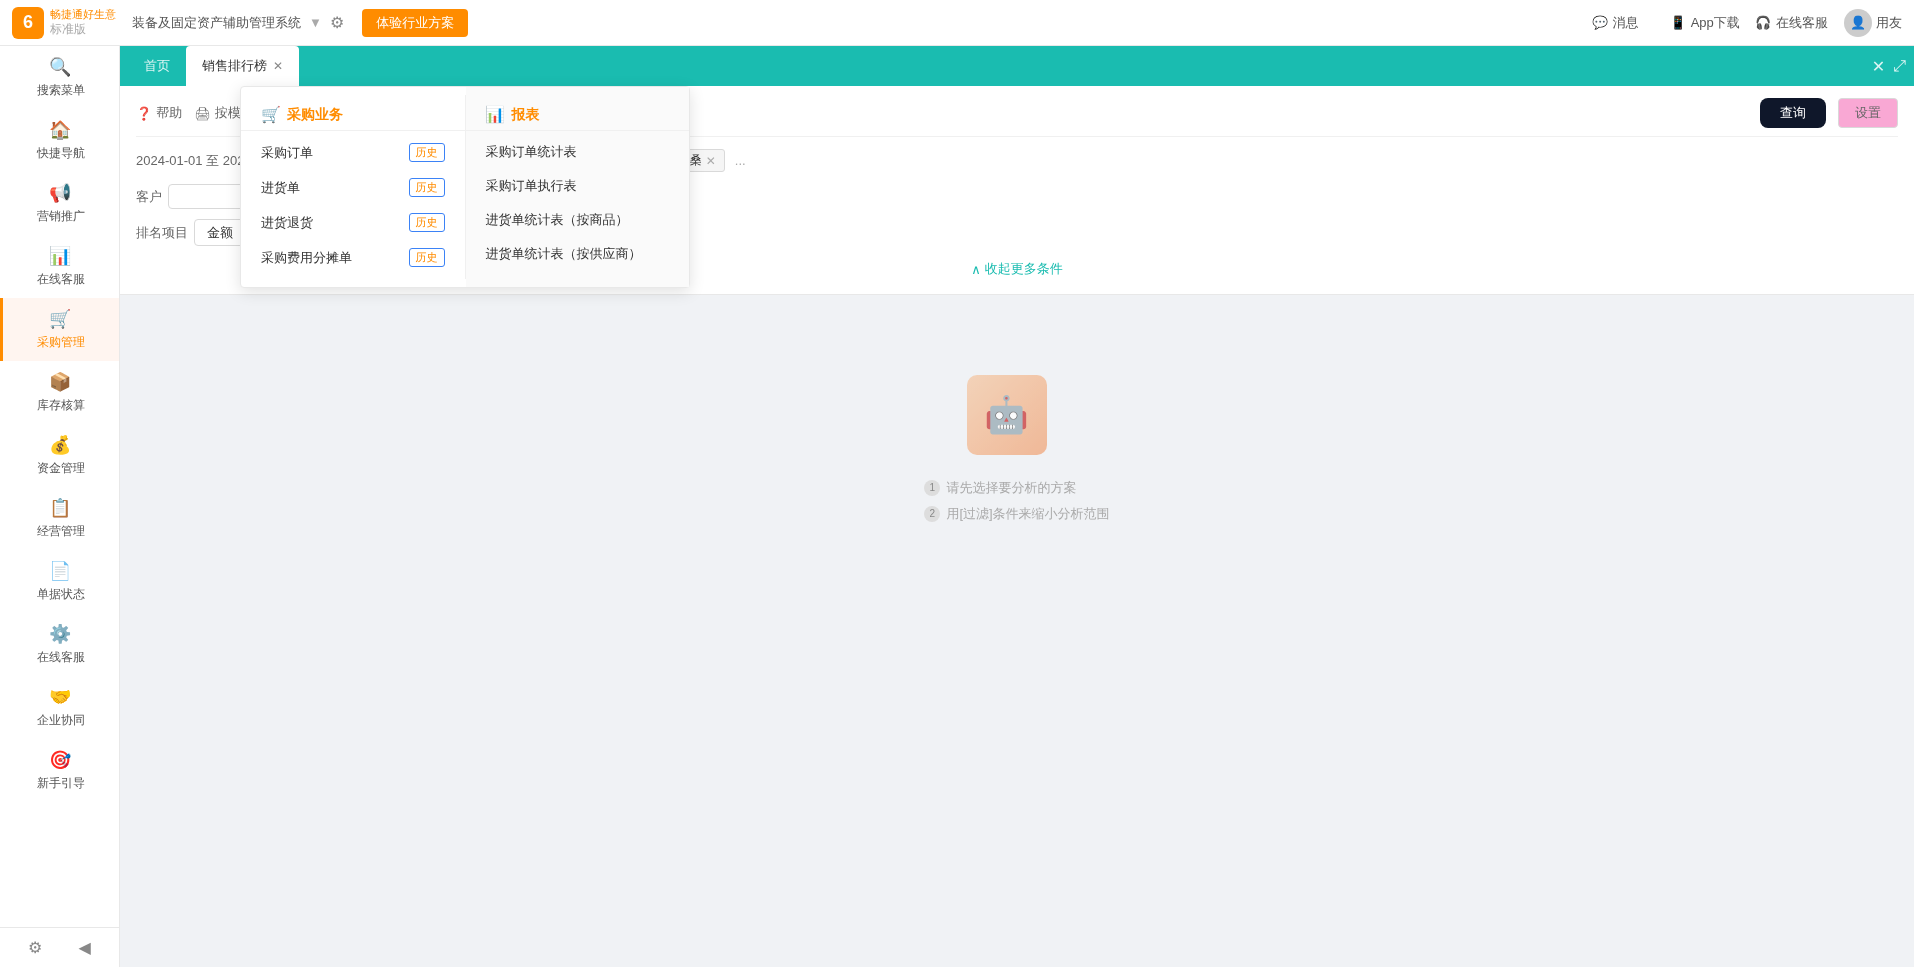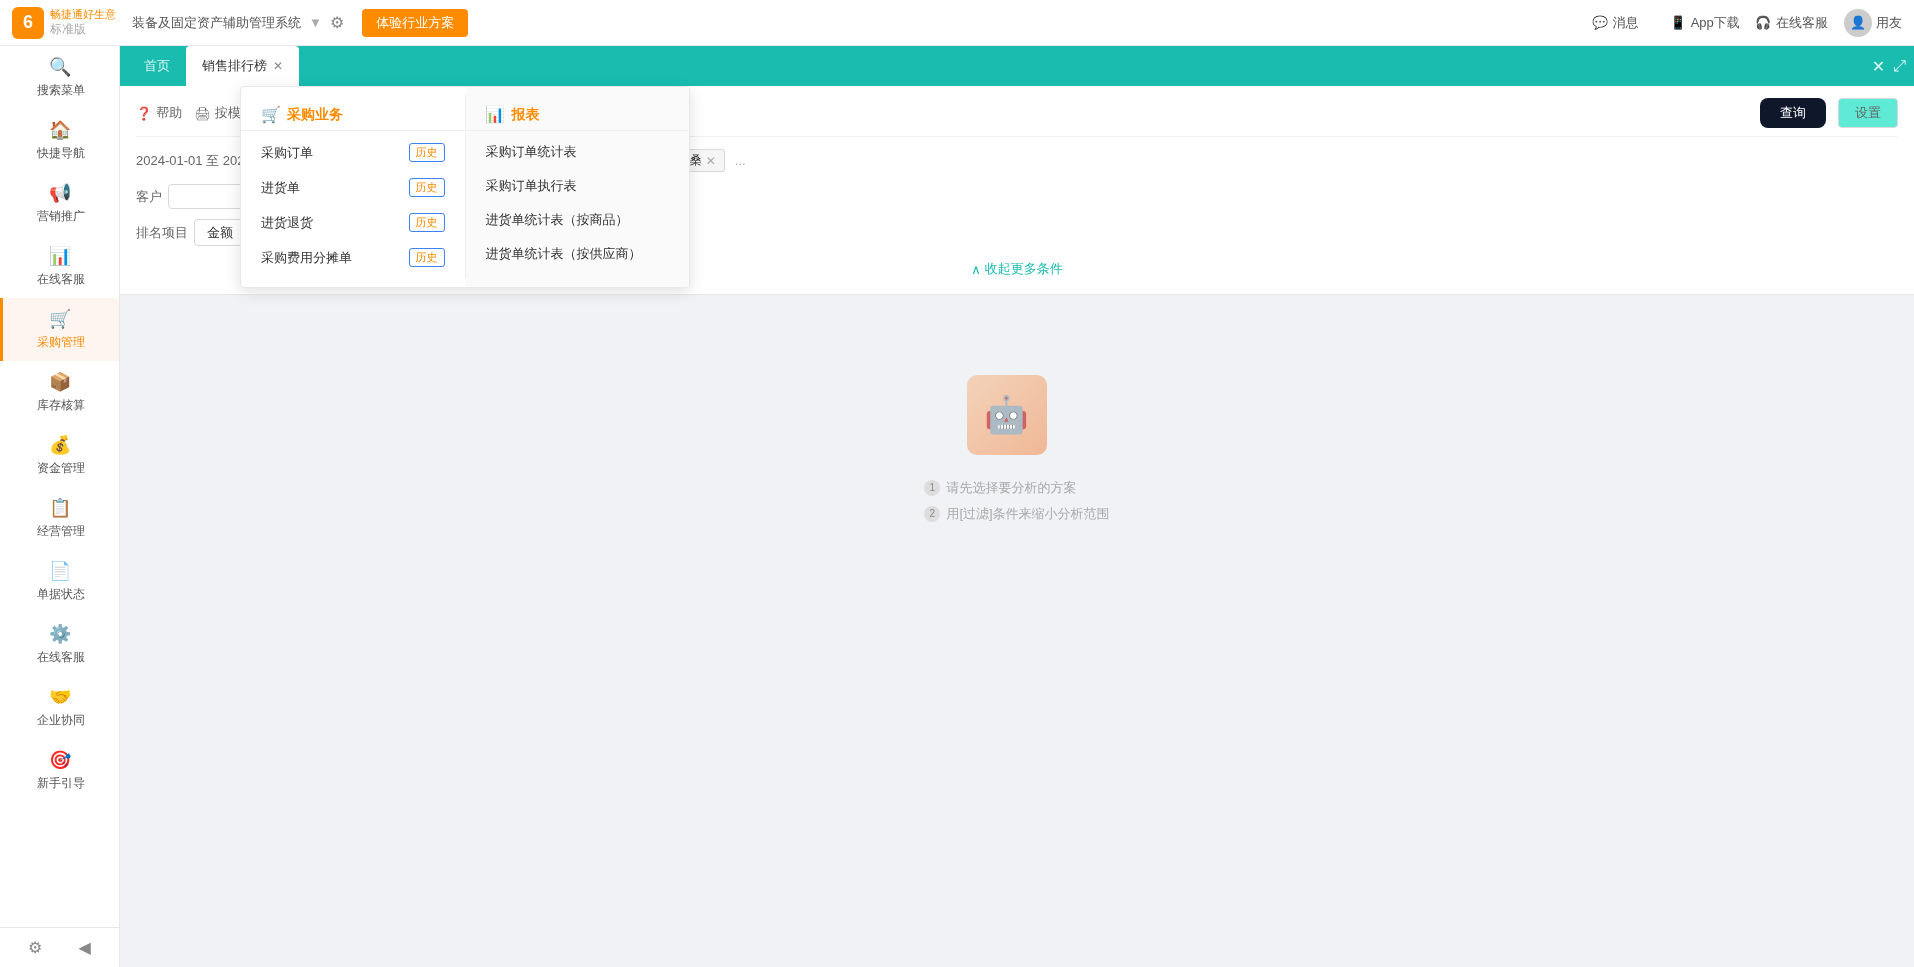--- a/index.html
+++ b/index.html
@@ -86,21 +86,21 @@
       display: flex; align-items: center; justify-content: flex-end;
       gap: 12px; margin-bottom: 10px; padding-bottom: 8px;
       border-bottom: 1px solid #f0f0f0;
     }
     .toolbar-action { display: flex; align-items: center; gap: 4px; color: #666; cursor: pointer; font-size: 13px; }
     .query-btn {
       background: #0f172a; color: #fff; border: none; border-radius: 8px;
       padding: 6px 20px; font-size: 13px; cursor: pointer;
     }
     .set-btn {
-      background: #5eead4; color: #666; border: 1px solid #d9d9d9; border-radius: 4px;
+      background: #f9a8d4; color: #666; border: 1px solid #d9d9d9; border-radius: 4px;
       padding: 5px 16px; font-size: 13px; cursor: pointer;
     }
     .filter-row { display: flex; align-items: center; gap: 12px; margin-bottom: 10px; flex-wrap: wrap; }
     .filter-item { display: flex; align-items: center; gap: 6px; }
     .filter-label { color: #666; font-size: 13px; white-space: nowrap; }
     .filter-input {
       border: 1px solid #d9d9d9; border-radius: 4px; padding: 4px 8px;
       font-size: 13px; color: #333; background: #fff; min-width: 120px;
     }
     .filter-select {

